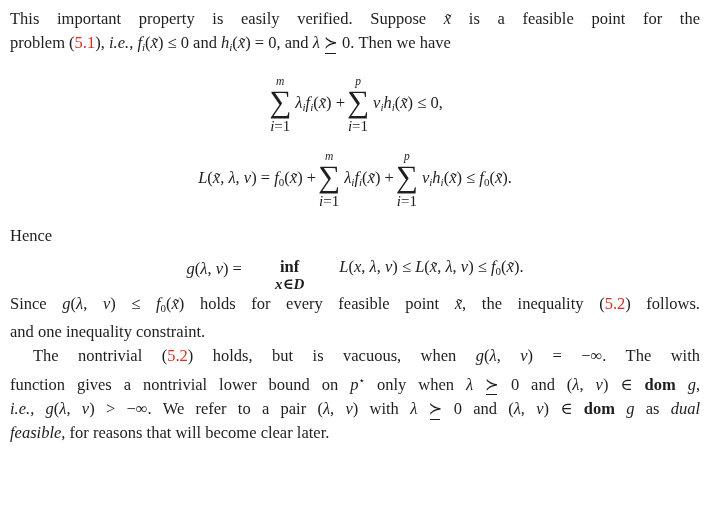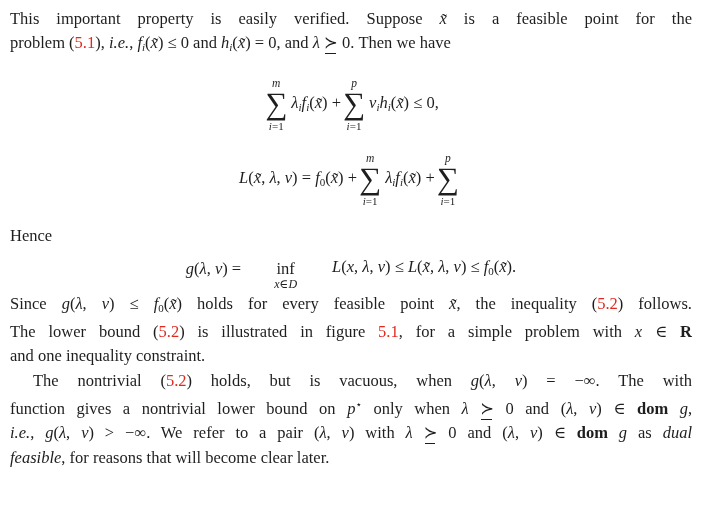--- a/index.html
+++ b/index.html
@@ -10,21 +10,21 @@
   html,body{margin:0;padding:0;background:var(--bg);}
   .page{
     position:relative;
     box-sizing:border-box;
     width:714px;height:511px;
     background:var(--bg);
     color:var(--ink);
     font-family:"Liberation Serif","DejaVu Serif","DejaVu Sans",serif;
     font-size:16.5px;
     line-height:24.3px;
-    padding:7px 22px 0 10px;
+    padding:7px 14px 0 10px;
     overflow:hidden;
   }
   .para{margin:0;}
   .tline{text-align:justify;}
   .tline.full{text-align-last:justify;}
   .tline.indent{text-indent:23px;}
 
   
   .r-rm{font-style:normal;}
   .r-i{font-style:italic;}
@@ -48,27 +48,27 @@
   .eq-1{height:62px;margin:14px 0 12px 0;}
   .eq-2{height:64px;margin:6px 0 12px 0;}
   .eq-3{height:42px;margin:0 0 2px 0;gap:30px;}
   .eqruns{line-height:24px;}
   .sum{
     display:inline-flex;flex-direction:column;align-items:center;
     margin:0 4px 0 2px;
   }
   .sum-top{font-size:11.5px;line-height:1;margin-bottom:1px;}
   .sum-sigma{font-size:31px;line-height:0.92;font-style:normal;}
-  .sum-bot{font-size:11px;line-height:1;margin-top:2px;}
+  .sum-bot{font-size:15px;line-height:1;margin-top:2px;}
   .uop{
     display:inline-flex;flex-direction:column;align-items:center;
-    position:relative;top:6px;margin:0 5px 0 3px;
+    position:relative;top:6px;margin:0 5px 0 3px;font-weight:bold;
   }
   .uop-main{line-height:1.05;}
-  .uop-under{font-size:12px;line-height:1;margin-top:1px;}
+  .uop-under{font-size:15px;line-height:1;margin-top:1px;}
 </style>
 </head>
 <body>
 
 <div class="page">
 
   <div class="para">
     <div class="tline full"><span class="r-rm">This important property is easily verified.  Suppose </span><span class="r-i">x̃</span><span class="r-rm"> is a feasible point for the</span></div>
     <div class="tline"><span class="r-rm">problem (</span><span class="r-red">5.1</span><span class="r-rm">), </span><span class="r-i">i.e.</span><span class="r-rm">, </span><span class="r-i">f</span><span class="r-sub">i</span><span class="r-rm">(</span><span class="r-i">x̃</span><span class="r-rm">) ≤ 0 and </span><span class="r-i">h</span><span class="r-sub">i</span><span class="r-rm">(</span><span class="r-i">x̃</span><span class="r-rm">) = 0, and </span><span class="r-i">λ</span><span class="r-rm"> </span><span class="r-succeq">≻</span><span class="r-rm"> 0. Then we have</span></div>
   </div>
@@ -95,38 +95,38 @@
         <span class="sum-top"><span class="r-i">m</span></span>
         <span class="sum-sigma">∑</span>
         <span class="sum-bot"><span class="r-i">i</span><span class="r-rm">=1</span></span>
       </span>
       <span class="eqruns"><span class="r-i">λ</span><span class="r-sub">i</span><span class="r-i">f</span><span class="r-sub">i</span><span class="r-rm">(</span><span class="r-i">x̃</span><span class="r-rm">) + </span></span>
       <span class="sum">
         <span class="sum-top"><span class="r-i">p</span></span>
         <span class="sum-sigma">∑</span>
         <span class="sum-bot"><span class="r-i">i</span><span class="r-rm">=1</span></span>
       </span>
+      <span class="eqruns"><span class="r-i">ν</span><span class="r-sub">i</span><span class="r-i">h</span><span class="r-sub">i</span><span class="r-rm">(</span><span class="r-i">x̃</span><span class="r-rm">) ≤ </span><span class="r-i">f</span><span class="r-subr">0</span><span class="r-rm">(</span><span class="r-i">x̃</span><span class="r-rm">).</span></span>
     </div>
 
   <div class="para">
     <div class="tline">Hence</div>
   </div>
 
   <div class="eq eq-3">
       <span class="eqruns"><span class="r-i">g</span><span class="r-rm">(</span><span class="r-i">λ</span><span class="r-rm">, </span><span class="r-i">ν</span><span class="r-rm">) = </span></span>
       <span class="uop">
         <span class="uop-main">inf</span>
         <span class="uop-under"><span class="r-i">x</span><span class="r-rm">∈</span><span class="r-scr">D</span></span>
       </span>
       <span class="eqruns"><span class="r-i">L</span><span class="r-rm">(</span><span class="r-i">x</span><span class="r-rm">, </span><span class="r-i">λ</span><span class="r-rm">, </span><span class="r-i">ν</span><span class="r-rm">) ≤ </span><span class="r-i">L</span><span class="r-rm">(</span><span class="r-i">x̃</span><span class="r-rm">, </span><span class="r-i">λ</span><span class="r-rm">, </span><span class="r-i">ν</span><span class="r-rm">) ≤ </span><span class="r-i">f</span><span class="r-subr">0</span><span class="r-rm">(</span><span class="r-i">x̃</span><span class="r-rm">).</span></span>
     </div>
 
   <div class="para">
     <div class="tline full"><span class="r-rm">Since </span><span class="r-i">g</span><span class="r-rm">(</span><span class="r-i">λ</span><span class="r-rm">, </span><span class="r-i">ν</span><span class="r-rm">) ≤ </span><span class="r-i">f</span><span class="r-subr">0</span><span class="r-rm">(</span><span class="r-i">x̃</span><span class="r-rm">) holds for every feasible point </span><span class="r-i">x̃</span><span class="r-rm">, the inequality (</span><span class="r-red">5.2</span><span class="r-rm">) follows.</span></div>
-    <div class="tline full"><span class="r-rm">The lower bound (</span><span class="r-red">5.2</span><span class="r-rm">) is illustrated in figure </span><span class="r-red">5.1</span><span class="r-rm">, for a simple problem with </span><span class="r-i">x</span><span class="r-rm"> ∈ </span><span class="r-b">R</span></div>
     <div class="tline"><span class="r-rm">and one inequality constraint.</span></div>
   </div>
 
   <div class="para">
     <div class="tline full indent"><span class="r-rm">The nontrivial (</span><span class="r-red">5.2</span><span class="r-rm">) holds, but is vacuous, when </span><span class="r-i">g</span><span class="r-rm">(</span><span class="r-i">λ</span><span class="r-rm">, </span><span class="r-i">ν</span><span class="r-rm">) = −∞.  The with</span></div>
     <div class="tline full"><span class="r-rm">function gives a nontrivial lower bound on </span><span class="r-i">p</span><span class="r-sup">⋆</span><span class="r-rm"> only when </span><span class="r-i">λ</span><span class="r-rm"> </span><span class="r-succeq">≻</span><span class="r-rm"> 0 and (</span><span class="r-i">λ</span><span class="r-rm">, </span><span class="r-i">ν</span><span class="r-rm">) ∈ </span><span class="r-b">dom</span><span class="r-rm"> </span><span class="r-i">g</span><span class="r-rm">,</span></div>
     <div class="tline full"><span class="r-i">i.e.</span><span class="r-rm">, </span><span class="r-i">g</span><span class="r-rm">(</span><span class="r-i">λ</span><span class="r-rm">, </span><span class="r-i">ν</span><span class="r-rm">) &gt; −∞. We refer to a pair (</span><span class="r-i">λ</span><span class="r-rm">, </span><span class="r-i">ν</span><span class="r-rm">) with </span><span class="r-i">λ</span><span class="r-rm"> </span><span class="r-succeq">≻</span><span class="r-rm"> 0 and (</span><span class="r-i">λ</span><span class="r-rm">, </span><span class="r-i">ν</span><span class="r-rm">) ∈ </span><span class="r-b">dom</span><span class="r-rm"> </span><span class="r-i">g</span><span class="r-rm"> as </span><span class="r-i">dual</span></div>
     <div class="tline"><span class="r-i">feasible</span><span class="r-rm">, for reasons that will become clear later.</span></div>
   </div>
 

